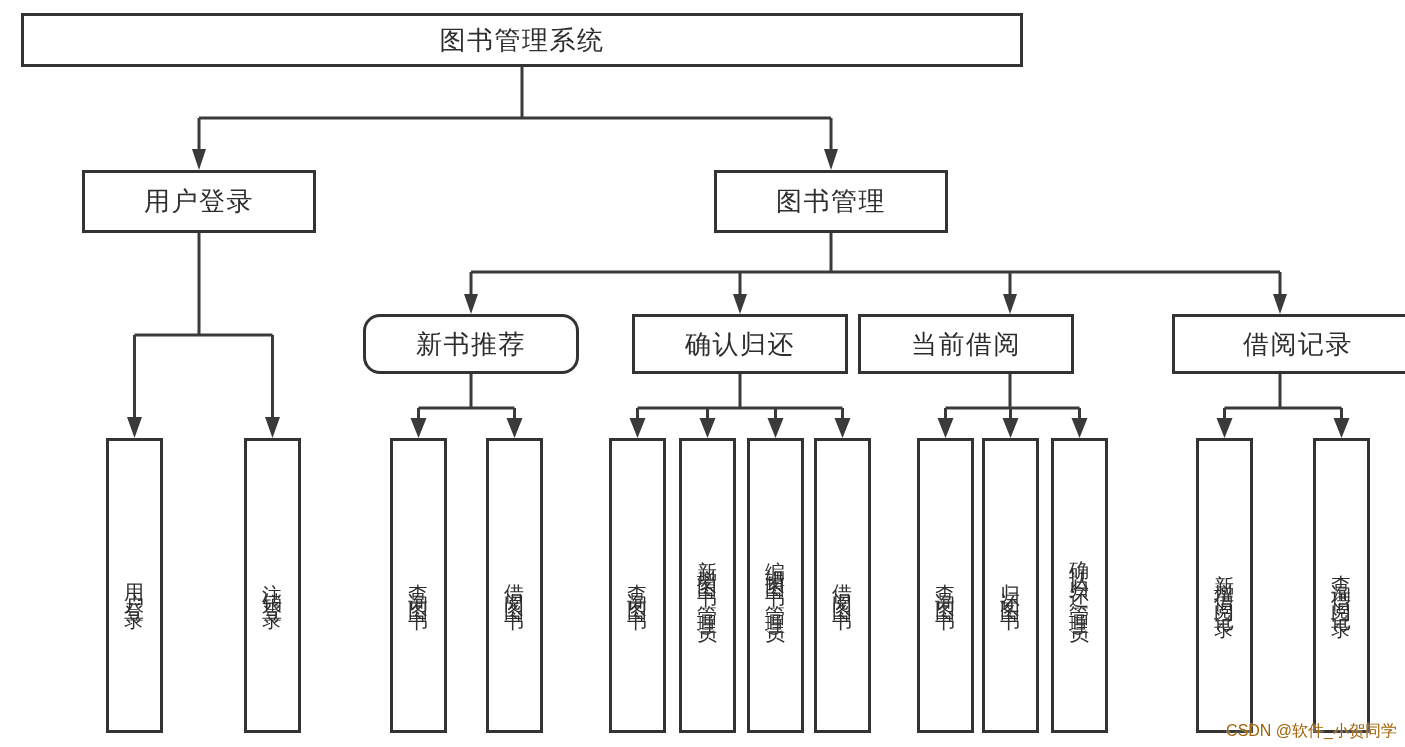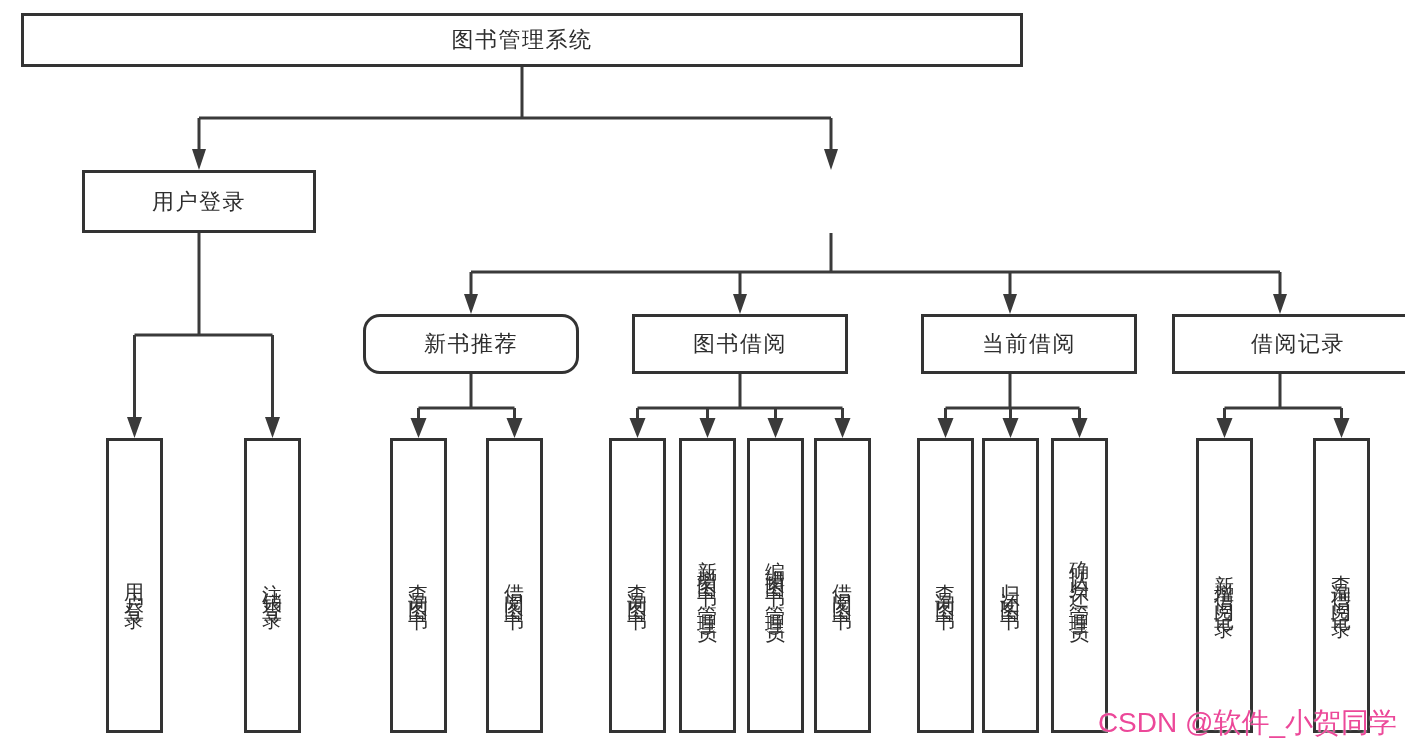--- a/index.html
+++ b/index.html
@@ -13,31 +13,31 @@
   .wires { position:absolute; left:0; top:0; width:1405px; height:747px; z-index:0; }
   .node {
     position:absolute;
     background:#ffffff;
     border:3px solid #333333;
     box-sizing:border-box;
     display:flex; align-items:center; justify-content:center;
     z-index:1;
   }
   .h-label {
-    font-size:22px; color:#2d2d2d; letter-spacing:1.5px; white-space:nowrap;
+    font-size:26px; color:#2d2d2d; letter-spacing:1.5px; white-space:nowrap;
   }
   .leaf .v-label {
     writing-mode:vertical-rl;
     text-orientation:mixed;
     font-size:20px; letter-spacing:9px; color:#2d2d2d;
     line-height:1;
   }
   .watermark {
     position:absolute; right:8px; bottom:5px;
-    font-size:28px; color:#ec4899;
+    font-size:16px; color:#a16207;
     text-shadow:0 0 2px #ffffff;
     z-index:5; white-space:nowrap;
   }
 </style>
 </head>
 <body>
 
 <div class="canvas">
 
   <svg class="wires" width="1405" height="747" viewBox="0 0 1405 747" xmlns="http://www.w3.org/2000/svg">
@@ -78,28 +78,31 @@
     </g>
   </svg>
 
   <div class="node" style="left:21px; top:13px; width:1002px; height:54px;">
     <span class="h-label">图书管理系统</span>
   </div>
 
   <div class="node" style="left:82px; top:170px; width:234px; height:63px;">
     <span class="h-label">用户登录</span>
   </div>
+  <div class="node" style="left:714px; top:170px; width:234px; height:63px;">
+    <span class="h-label">图书管理</span>
+  </div>
 
   <div class="node" style="left:363px; top:314px; width:216px; height:60px;border-radius:17px;">
     <span class="h-label">新书推荐</span>
   </div>
   <div class="node" style="left:632px; top:314px; width:216px; height:60px;">
-    <span class="h-label">图书借阅</span>
+    <span class="h-label">确认归还</span>
   </div>
-  <div class="node" style="left:921px; top:314px; width:216px; height:60px;">
+  <div class="node" style="left:858px; top:314px; width:216px; height:60px;">
     <span class="h-label">当前借阅</span>
   </div>
   <div class="node" style="left:1172px; top:314px; width:252px; height:60px;">
     <span class="h-label">借阅记录</span>
   </div>
 
   <div class="node leaf" style="left:106px; top:438px; width:57px; height:295px;">
     <span class="v-label">用户登录</span>
   </div>
   <div class="node leaf" style="left:244px; top:438px; width:57px; height:295px;">

